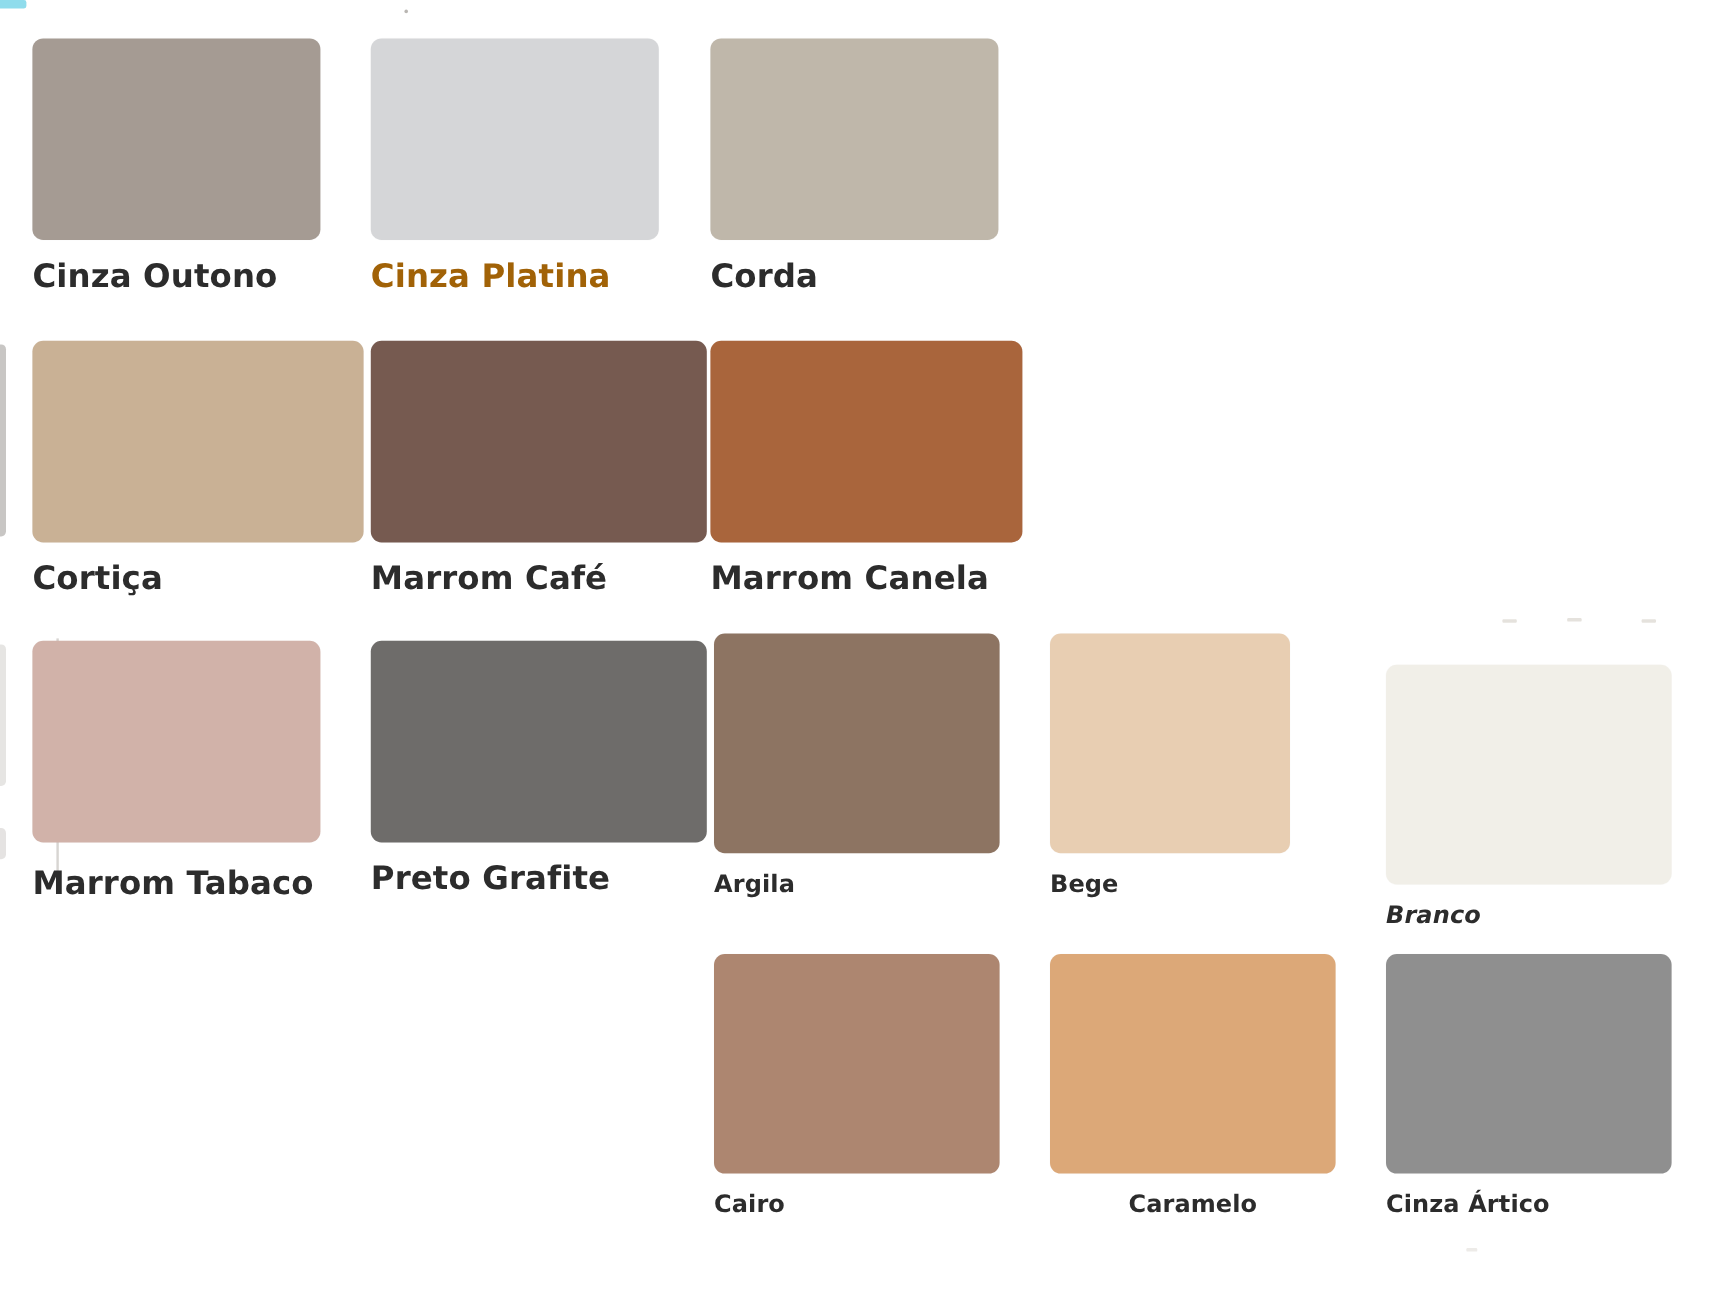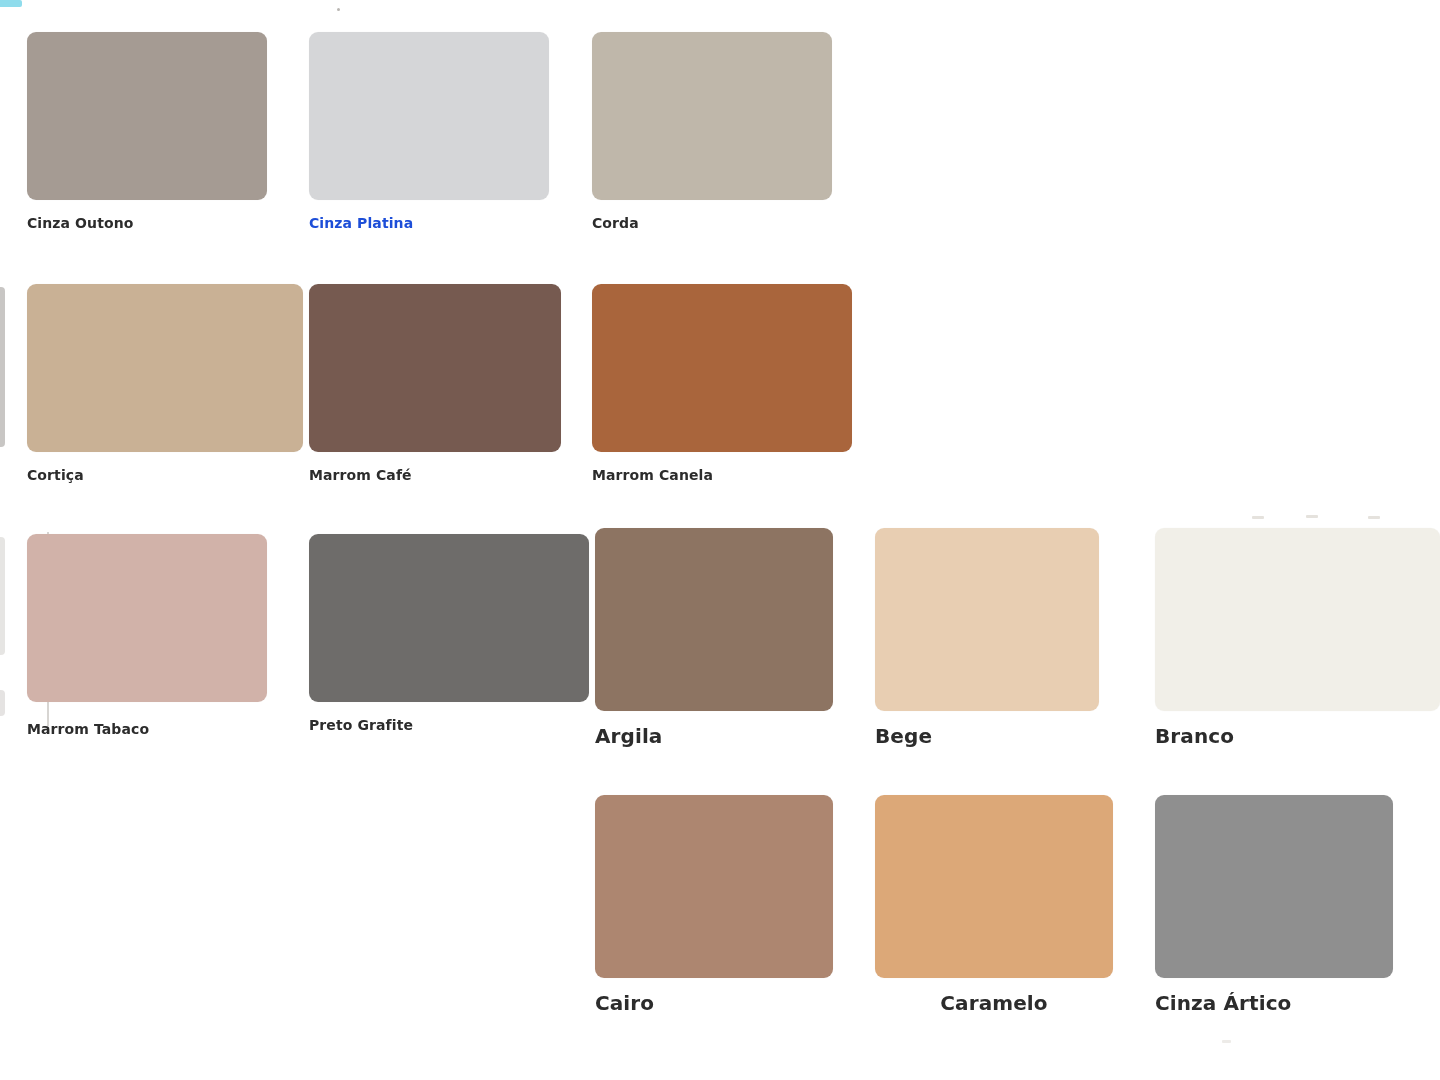--- a/index.html
+++ b/index.html
@@ -91,21 +91,21 @@
     font-size: 20px;
     font-weight: 700;
     letter-spacing: 0.1px;
     color: #2c2c2c;
     white-space: nowrap;
     line-height: 1.1;
   }
 
   
   .grid-left .swatch-chip { height: 168px; }
-  .grid-left .swatch-label { font-size: 14px; }
+  .grid-left .swatch-label { font-size: 27px; }
 
   
   .grid-right .swatch-chip { height: 183px; }
   .grid-right .swatch-label { font-size: 20px; margin-top: 14px; }
 </style>
 </head>
 <body style="background: rgb(255, 255, 255);">
 
 <div id="stage">
 
@@ -125,34 +125,34 @@
 
   <div class="grid-left">
 
     <div class="swatch-cell" style="left:27px;  top:32px;  width:240px;">
       <div class="swatch-chip" style="background-color: rgb(165, 155, 147);"></div>
       <div class="swatch-label" style="color: rgb(44, 44, 44);">Cinza Outono</div>
     </div>
 
     <div class="swatch-cell" style="left:309px; top:32px;  width:240px;">
       <div class="swatch-chip" style="background-color: rgb(213, 214, 216);"></div>
-      <div class="swatch-label" style="color: #1d4ed8;">Cinza Platina</div>
+      <div class="swatch-label" style="color: #a16207;">Cinza Platina</div>
     </div>
 
     <div class="swatch-cell" style="left:592px; top:32px;  width:240px;">
       <div class="swatch-chip" style="background-color: rgb(191, 183, 170);"></div>
       <div class="swatch-label" style="color: rgb(44, 44, 44);">Corda</div>
     </div>
 
     <div class="swatch-cell" style="left:27px;  top:284px; width:276px;">
       <div class="swatch-chip" style="background-color: rgb(201, 177, 149);"></div>
       <div class="swatch-label" style="color: rgb(44, 44, 44);">Cortiça</div>
     </div>
 
-    <div class="swatch-cell" style="left:309px; top:284px; width:252px;">
+    <div class="swatch-cell" style="left:309px; top:284px; width:280px;">
       <div class="swatch-chip" style="background-color: rgb(118, 90, 80);"></div>
       <div class="swatch-label" style="color: rgb(44, 44, 44);">Marrom Café</div>
     </div>
 
     <div class="swatch-cell" style="left:592px; top:284px; width:260px;">
       <div class="swatch-chip" style="background-color: rgb(169, 101, 60);"></div>
       <div class="swatch-label" style="color: rgb(44, 44, 44);">Marrom Canela</div>
     </div>
 
     <div class="swatch-cell" style="left:27px;  top:534px; width:240px;">
@@ -167,26 +167,26 @@
 
   </div>
 
   <div class="grid-right">
 
     <div class="swatch-cell" style="left:595px;  top:528px; width:238px;">
       <div class="swatch-chip" style="background-color: rgb(141, 116, 98);"></div>
       <div class="swatch-label" style="color: rgb(44, 44, 44);">Argila</div>
     </div>
 
-    <div class="swatch-cell" style="left:875px;  top:528px; width:224px;">
+    <div class="swatch-cell" style="left:875px;  top:528px; width:200px;">
       <div class="swatch-chip" style="background-color: rgb(232, 206, 178);"></div>
       <div class="swatch-label" style="color: rgb(44, 44, 44);">Bege</div>
     </div>
 
-    <div class="swatch-cell" style="left:1155px; top:528px; width:285px;">
+    <div class="swatch-cell" style="left:1155px; top:554px; width:238px;font-style:italic;">
       <div class="swatch-chip" style="background-color: rgb(241, 239, 232);"></div>
       <div class="swatch-label" style="color: rgb(44, 44, 44);">Branco</div>
     </div>
 
     <div class="swatch-cell" style="left:595px;  top:795px; width:238px;">
       <div class="swatch-chip" style="background-color: rgb(173, 134, 112);"></div>
       <div class="swatch-label" style="color: rgb(44, 44, 44);">Cairo</div>
     </div>
 
     <div class="swatch-cell" style="left:875px;  top:795px; width:238px;">

